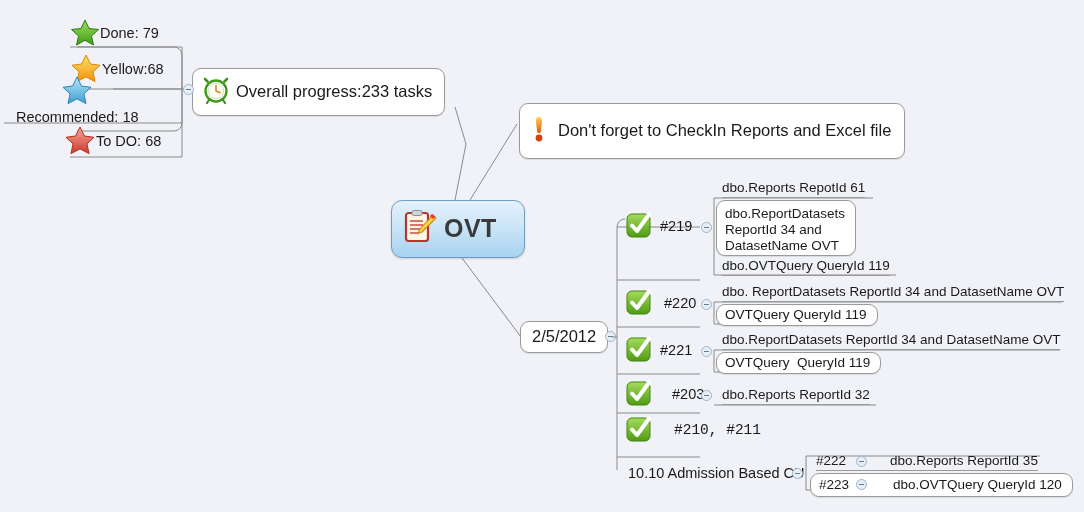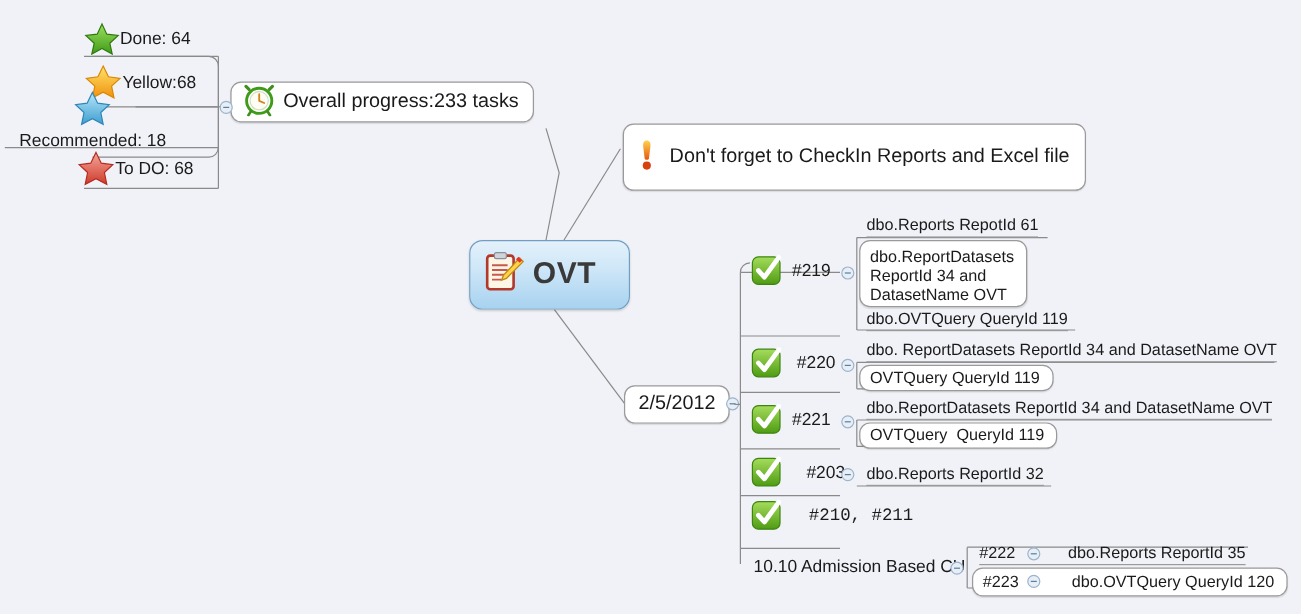--- a/index.html
+++ b/index.html
@@ -96,21 +96,21 @@
       <svg width="30" height="28" viewBox="0 0 30 28">
           <defs>
             <linearGradient id="gD" x1="0" y1="0" x2="0" y2="1">
               <stop offset="0" stop-color="#9ede5f"></stop>
               <stop offset="1" stop-color="#3f9c18"></stop>
             </linearGradient>
           </defs>
           <polygon points="15,2 19,10.5 28.5,11.5 21.5,18 23.5,27 15,22.3 6.5,27 8.5,18 1.5,11.5 11,10.5" fill="url(#gD)" stroke="#2f7a10" stroke-width="1"></polygon>
         </svg>
     </span>
-    <span class="label t14">Done: 64</span>
+    <span class="label t14">Done: 79</span>
   </div>
 
   <div class="node" style="left:70px;top:55px;height:30px;">
     <span class="ic">
       <svg width="32" height="30" viewBox="0 0 32 30">
           <defs>
             <linearGradient id="gY" x1="0" y1="0" x2="0" y2="1">
               <stop offset="0" stop-color="#ffe36b"></stop>
               <stop offset="1" stop-color="#f0920d"></stop>
             </linearGradient>
@@ -144,21 +144,21 @@
               <stop offset="0" stop-color="#f4a79b"></stop>
               <stop offset="1" stop-color="#cf3b2c"></stop>
             </linearGradient>
           </defs>
           <polygon points="16,2 20.4,11 30,12.3 23,18.8 25,28.6 16,23.9 7,28.6 9,18.8 2,12.3 11.6,11" fill="url(#gR)" stroke="#b32d1f" stroke-width="1"></polygon>
         </svg>
     </span>
     <span class="label t14">To DO: 68</span>
   </div>
 
-  <div class="node bubble" style="left:192px;top:68px;height:34px;padding:0 12px 0 9px;">
+  <div class="node bubble" style="left:192px;top:68px;height:48px;padding:0 12px 0 9px;">
     <span class="ic">
       <svg width="28" height="28" viewBox="0 0 28 28">
         <path d="M5.5 5.5 L3 3 M22.5 5.5 L25 3" stroke="#3f8f1e" stroke-width="2.6" fill="none" stroke-linecap="round"></path>
         <circle cx="14" cy="15" r="10.5" fill="#ffffff" stroke="#3f9c18" stroke-width="2.4"></circle>
         <circle cx="14" cy="15" r="7.6" fill="#fffdf4" stroke="#cfe0bf" stroke-width="1"></circle>
         <path d="M14 15 L14 9.5 M14 15 L18.2 16.8" stroke="#d8821a" stroke-width="1.5" fill="none" stroke-linecap="round"></path>
         <path d="M7 24 L5 27 M21 24 L23 27" stroke="#3f8f1e" stroke-width="2.2" stroke-linecap="round"></path>
       </svg>
     </span>
     <span class="label t16" style="margin-left:6px;">Overall progress:233 tasks</span>

